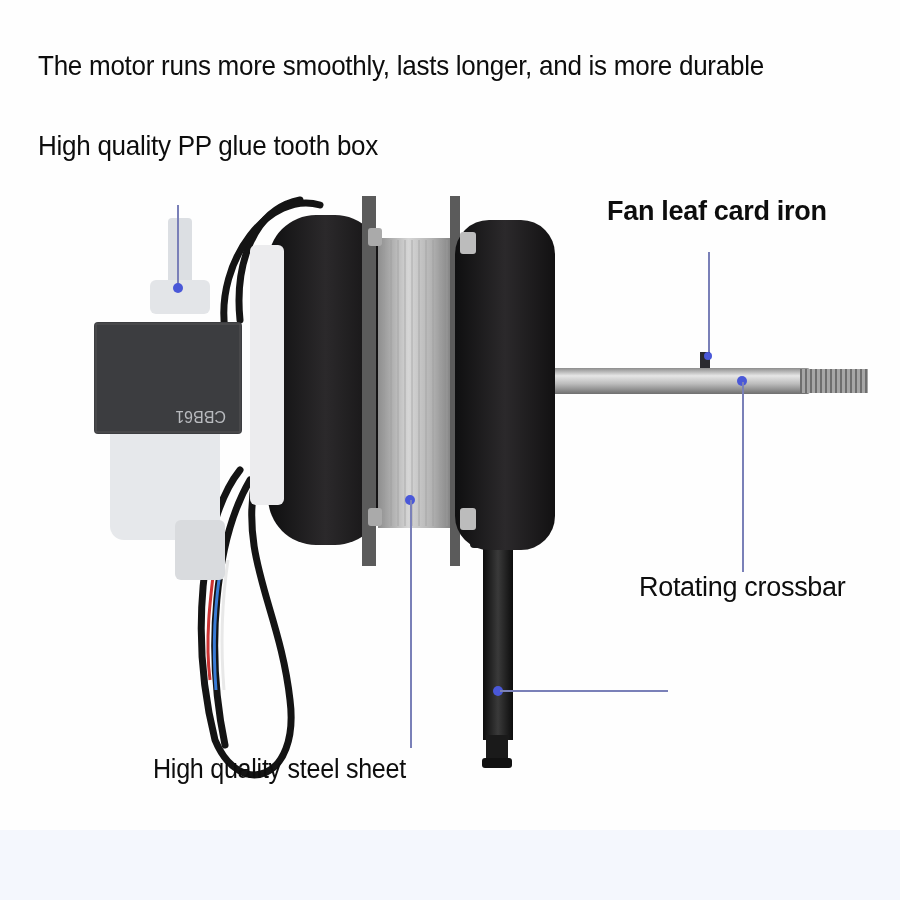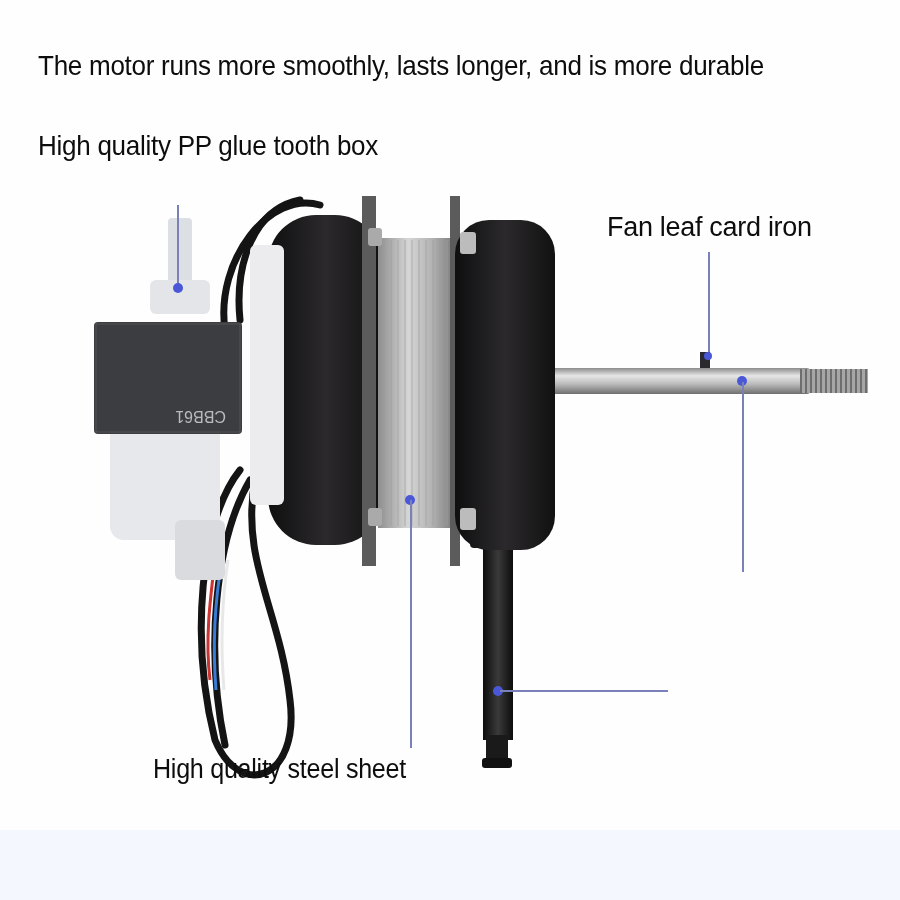--- a/index.html
+++ b/index.html
@@ -121,26 +121,27 @@
       <text x="110" y="345" font-size="16">CBB61</text>
     </g>
   </svg>
 
   <div class="label headline">The motor runs more smoothly, lasts longer, and is more durable</div>
   <div class="label subhead">High quality PP glue tooth box</div>
 
   <div class="leader" style="left:177px; top:205px; width:2px; height:82px;"></div>
   <div class="dot" style="left:173px; top:283px;"></div>
 
-  <div class="label callout" style="left:607px; top:212px;">Fan leaf card iron</div>
+  <div class="label callout" style="left:607px; top:196px;font-weight:bold;">Fan leaf card iron</div>
   <div class="leader" style="left:708px; top:252px; width:2px; height:100px;"></div>
   <div class="dot" style="left:704px; top:352px; width:8px; height:8px;"></div>
 
   <div class="dot" style="left:737px; top:376px;"></div>
   <div class="leader" style="left:742px; top:382px; width:2px; height:190px;"></div>
+  <div class="label callout" style="left:639px; top:572px;">Rotating crossbar</div>
 
   <div class="dot" style="left:493px; top:686px;"></div>
   <div class="leader" style="left:500px; top:690px; width:168px; height:2px;"></div>
 
   <div class="dot" style="left:405px; top:495px;"></div>
   <div class="leader" style="left:410px; top:500px; width:2px; height:248px;"></div>
   <div class="label callout" style="left:153px; top:754px; transform:scaleX(0.93); transform-origin:left top;">High quality steel sheet</div>
 
   <div class="bottom-band"></div>
 </div>

